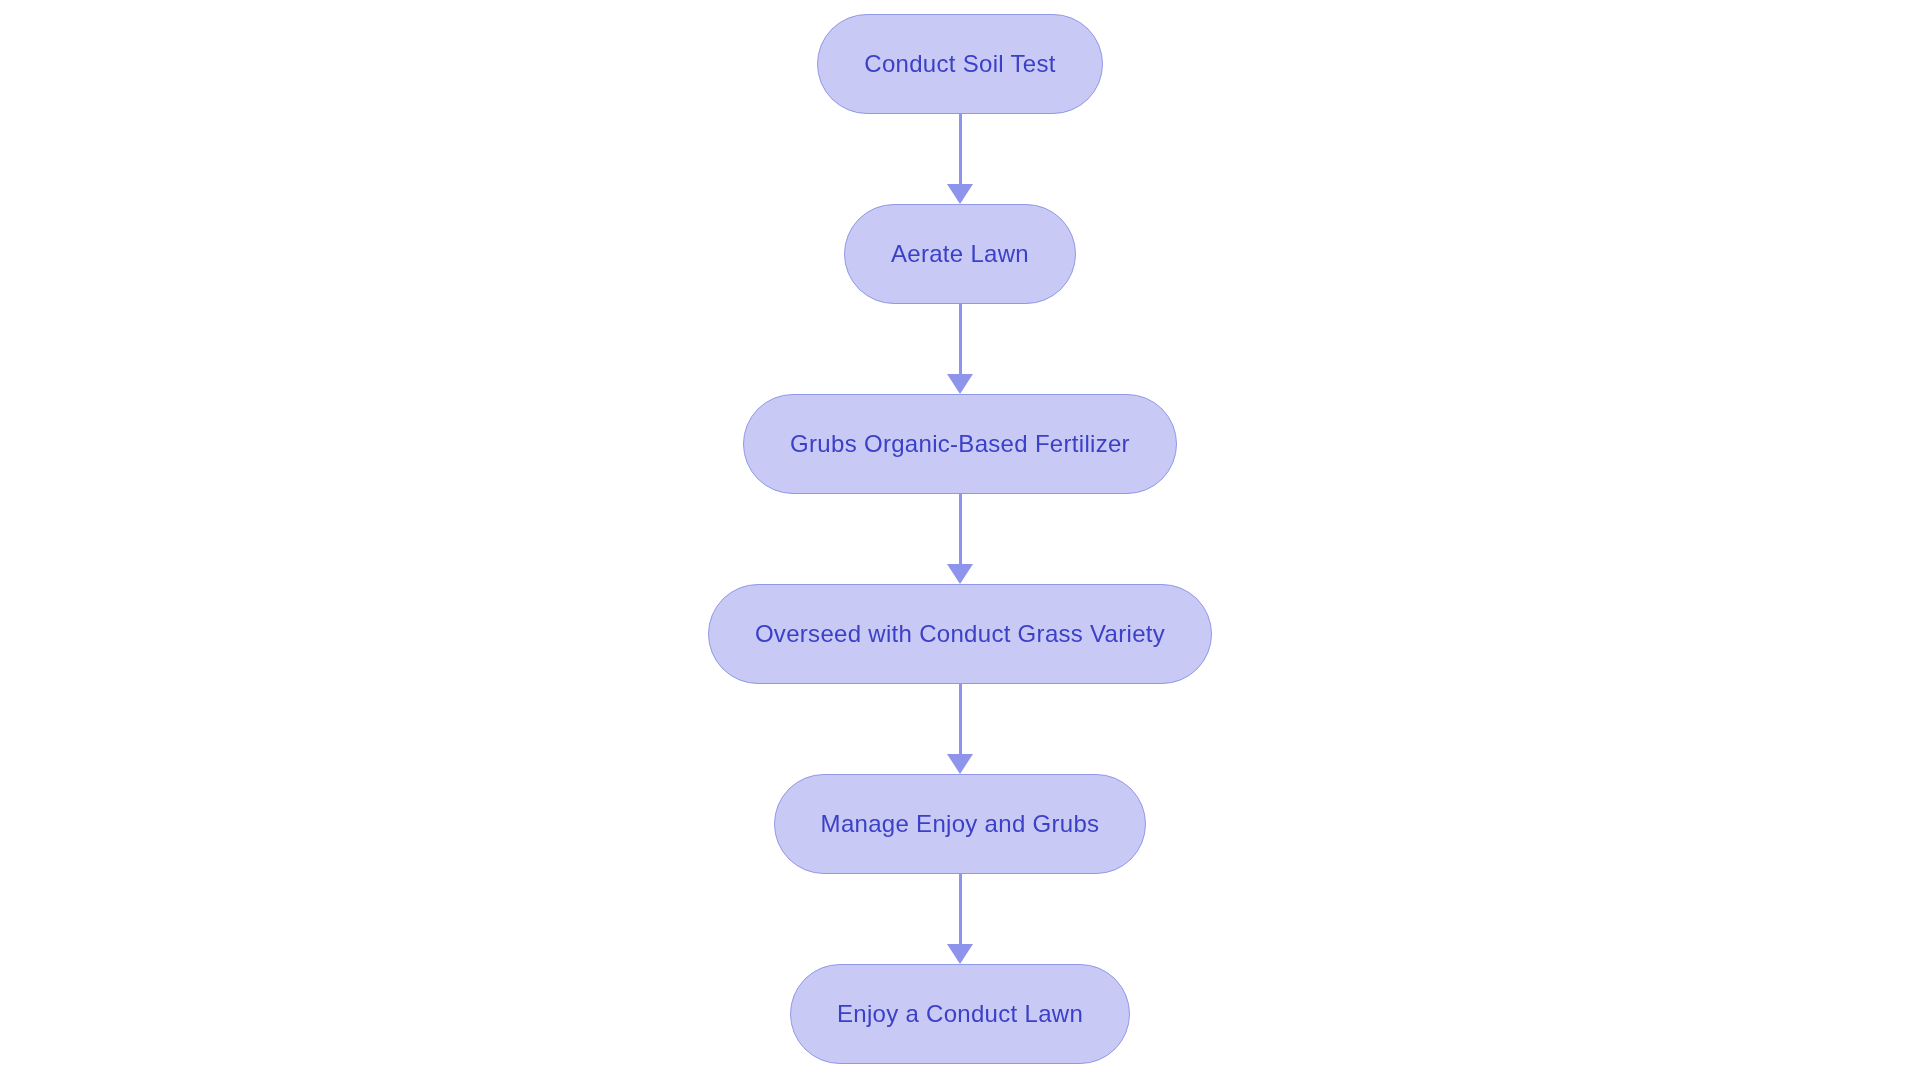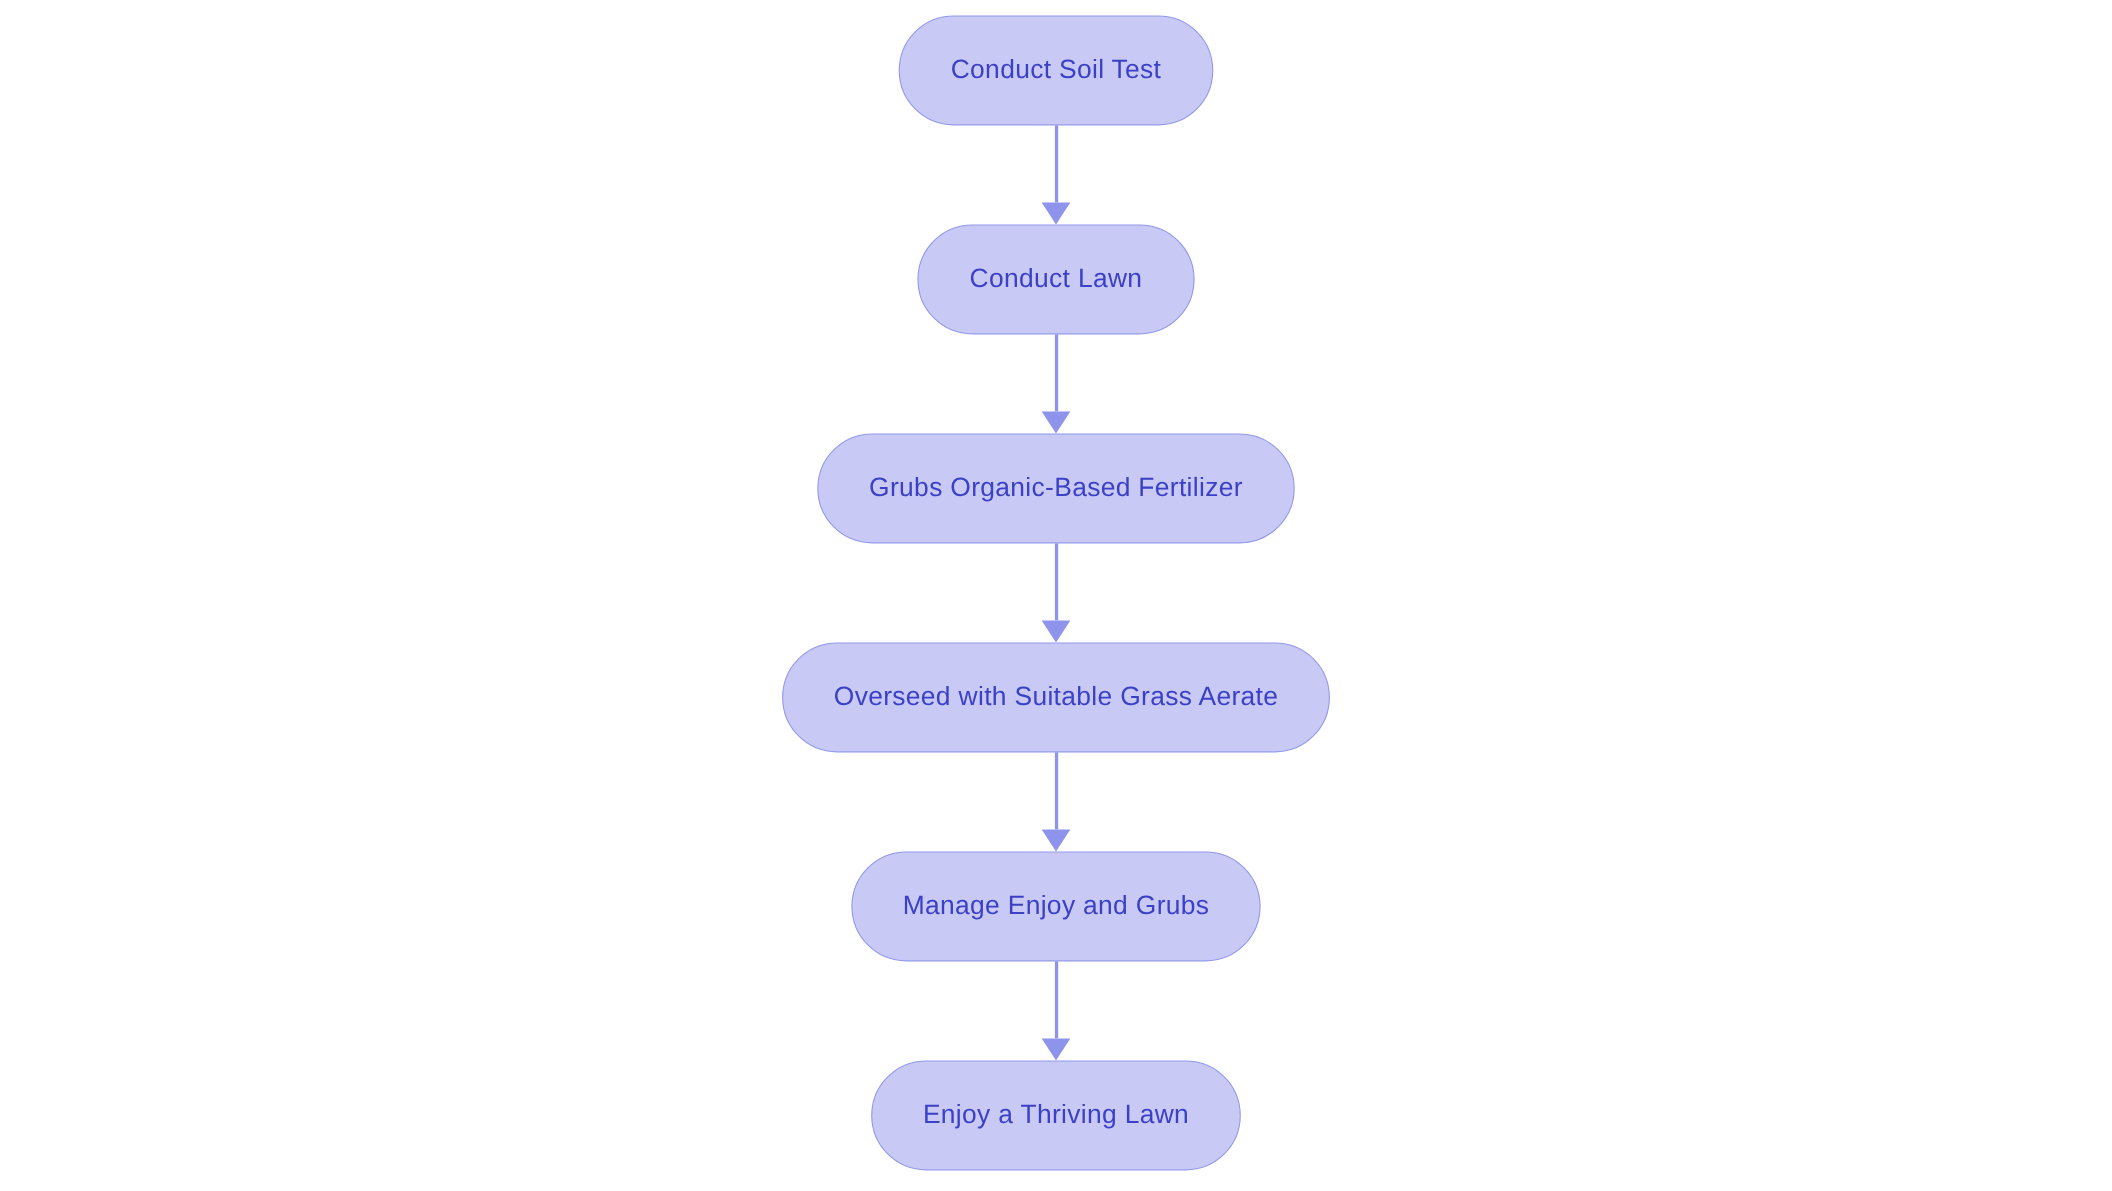--- a/index.html
+++ b/index.html
@@ -71,53 +71,53 @@
     <div class="node">
       <span>Conduct Soil Test</span>
     </div>
 
     <div class="arrow">
       <div class="line"></div>
       <div class="head"></div>
     </div>
 
     <div class="node">
-      <span>Conduct Lawn</span>
+      <span>Aerate Lawn</span>
     </div>
 
     <div class="arrow">
       <div class="line"></div>
       <div class="head"></div>
     </div>
 
     <div class="node">
       <span>Grubs Organic-Based Fertilizer</span>
     </div>
 
     <div class="arrow">
       <div class="line"></div>
       <div class="head"></div>
     </div>
 
     <div class="node">
-      <span>Overseed with Suitable Grass Aerate</span>
+      <span>Overseed with Conduct Grass Variety</span>
     </div>
 
     <div class="arrow">
       <div class="line"></div>
       <div class="head"></div>
     </div>
 
     <div class="node">
       <span>Manage Enjoy and Grubs</span>
     </div>
 
     <div class="arrow">
       <div class="line"></div>
       <div class="head"></div>
     </div>
 
     <div class="node">
-      <span>Enjoy a Thriving Lawn</span>
+      <span>Enjoy a Conduct Lawn</span>
     </div>
 
   </div>
 </div>
 
 </body></html>

